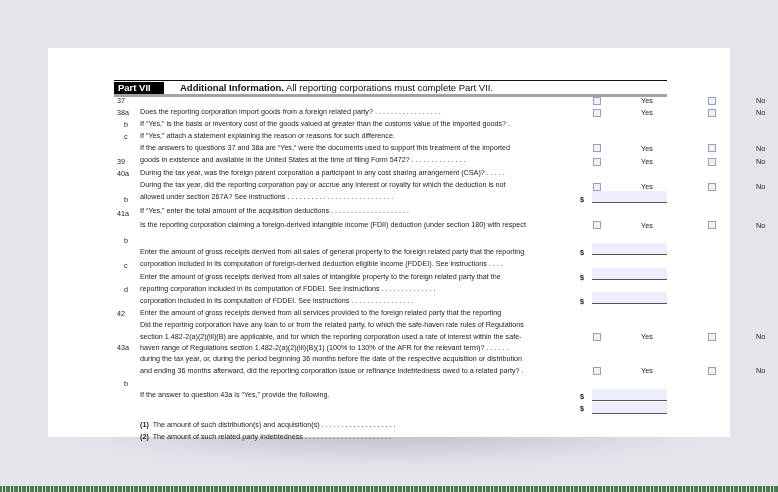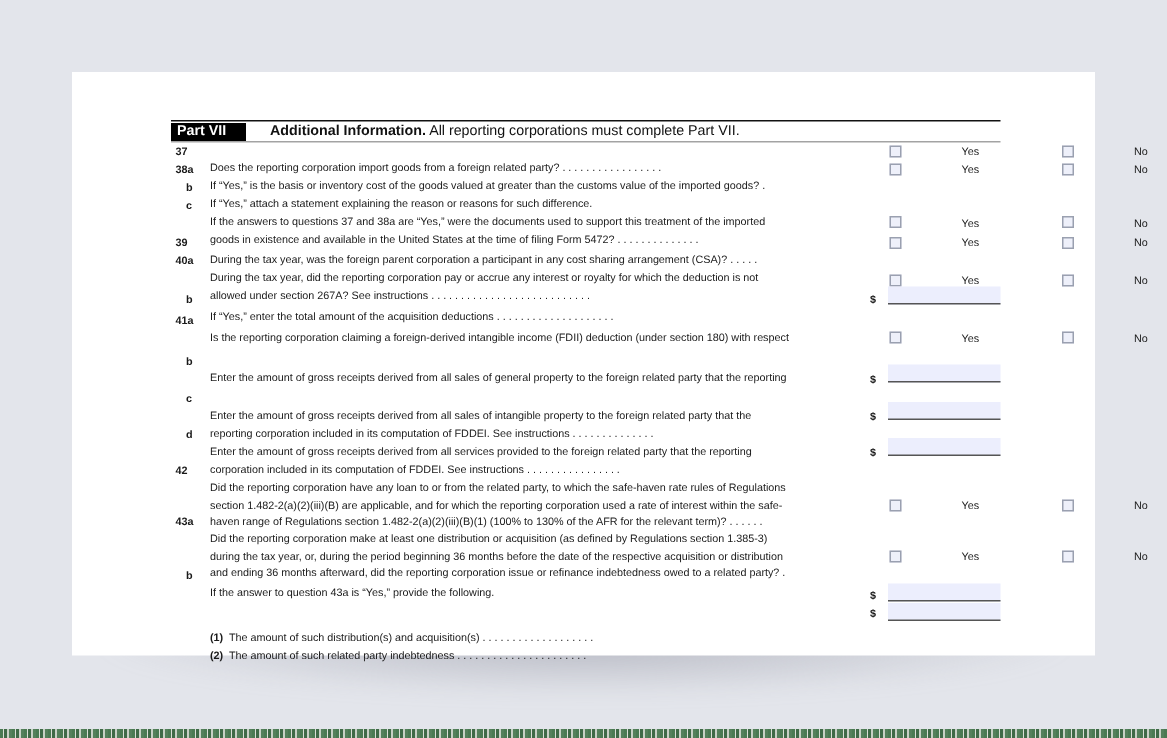--- a/index.html
+++ b/index.html
@@ -17,32 +17,32 @@
     position: absolute; left: 48px; top: 48px; width: 682px; height: 389px;
     background: #ffffff;
   }
   .bottom-strip {
     position: absolute; left: 0; top: 486px; width: 778px; height: 6px;
     background: repeating-linear-gradient(90deg, #4a7a52 0 2px, #d9dfd6 2px 3px, #3f6a47 3px 5px, #c7d1c5 5px 6px, #54805b 6px 8px);
   }
   .form { position: absolute; left: 114px; top: 80px; width: 553px; }
   .part-header {
     position: absolute; left: 0; top: 0; width: 553px; height: 13px;
-    border-top: 1.5px solid #111; border-bottom: 1px solid #a3a3a3;
+    border-top: 1.5px solid #111; border-bottom: 3px solid #a3a3a3;
     display: flex; align-items: center;
   }
   .part-badge {
     background: #000; color: #fff; font-weight: bold; font-size: 9.5px;
     padding: 0 4px; height: 12px; line-height: 12px; width: 42px;
   }
   .part-title { font-size: 9.5px; color: #111; margin-left: 16px; white-space: nowrap; }
   .part-title b { font-weight: bold; }
 
   .row { position: absolute; left: 0; width: 553px; font-size: 7.2px; color: #1a1a1a; line-height: 11.5px; }
-  .num { position: absolute; left: 3px; font-weight: bold; width: 22px; }
+  .num { position: absolute; left: 3px; font-weight: normal; width: 22px; }
   .num.sub { left: 10px; }
   .text { position: absolute; left: 26px; width: 448px; text-align: justify; margin-top: 11px; }
   .text .line { display: block; white-space: nowrap; overflow: hidden; }
   .dollar { position: absolute; left: 466px; font-weight: bold; }
   .yn { position: absolute; left: 479px; display: flex; align-items: center; gap: 37px; }
   .cb {
     width: 8px; height: 8px; border: 1px solid #9aa0b0; background: #eef0fa;
     display: inline-block; box-sizing: border-box;
   }
   .cb-label { font-size: 7.2px; margin-left: 3px; width: 30px; }
@@ -158,40 +158,41 @@
         <span class="cb-label">Yes</span>
       <span class="cb"></span>
         <span class="cb-label">No</span>
     </span>
   </div>
 
   <div class="row" style="top:155px">
     <span class="num sub">b</span>
     <span class="text">
       <span class="line">Enter the amount of gross receipts derived from all sales of general property to the foreign related party that the reporting</span>
+      <span class="line">corporation included in its computation of foreign-derived deduction eligible income (FDDEI). See instructions . . . .</span>
     </span>
     <span class="dollar" style="top:11.5px">$</span>
     <span class="amt" style="top:8px"></span>
   </div>
 
   <div class="row" style="top:180px">
     <span class="num sub">c</span>
     <span class="text">
       <span class="line">Enter the amount of gross receipts derived from all sales of intangible property to the foreign related party that the</span>
       <span class="line">reporting corporation included in its computation of FDDEI. See instructions . . . . . . . . . . . . . .</span>
     </span>
     <span class="dollar" style="top:11.5px">$</span>
     <span class="amt" style="top:8px"></span>
   </div>
 
   <div class="row" style="top:204px">
     <span class="num sub">d</span>
     <span class="text">
+      <span class="line">corporation included in its computation of FDDEI. See instructions . . . . . . . . . . . . . . . .</span>
       <span class="line">Enter the amount of gross receipts derived from all services provided to the foreign related party that the reporting</span>
-      <span class="line">corporation included in its computation of FDDEI. See instructions . . . . . . . . . . . . . . . .</span>
     </span>
     <span class="dollar" style="top:11.5px">$</span>
     <span class="amt" style="top:8px"></span>
   </div>
 
   <div class="row" style="top:228px">
     <span class="num">42</span>
     <span class="text">
       <span class="line">Did the reporting corporation have any loan to or from the related party, to which the safe-haven rate rules of Regulations</span>
       <span class="line">section 1.482-2(a)(2)(iii)(B) are applicable, and for which the reporting corporation used a rate of interest within the safe-</span>
@@ -201,21 +202,20 @@
       <span class="cb"></span>
         <span class="cb-label">Yes</span>
       <span class="cb"></span>
         <span class="cb-label">No</span>
     </span>
   </div>
 
   <div class="row" style="top:262px">
     <span class="num">43a</span>
     <span class="text">
-      <span class="line">Did the reporting corporation make at least one distribution or acquisition (as defined by Regulations section 1.385-3)</span>
       <span class="line">during the tax year, or, during the period beginning 36 months before the date of the respective acquisition or distribution</span>
       <span class="line">and ending 36 months afterward, did the reporting corporation issue or refinance indebtedness owed to a related party? .</span>
     </span>
     <span class="yn" style="top:23px">
       <span class="cb"></span>
         <span class="cb-label">Yes</span>
       <span class="cb"></span>
         <span class="cb-label">No</span>
     </span>
   </div>

